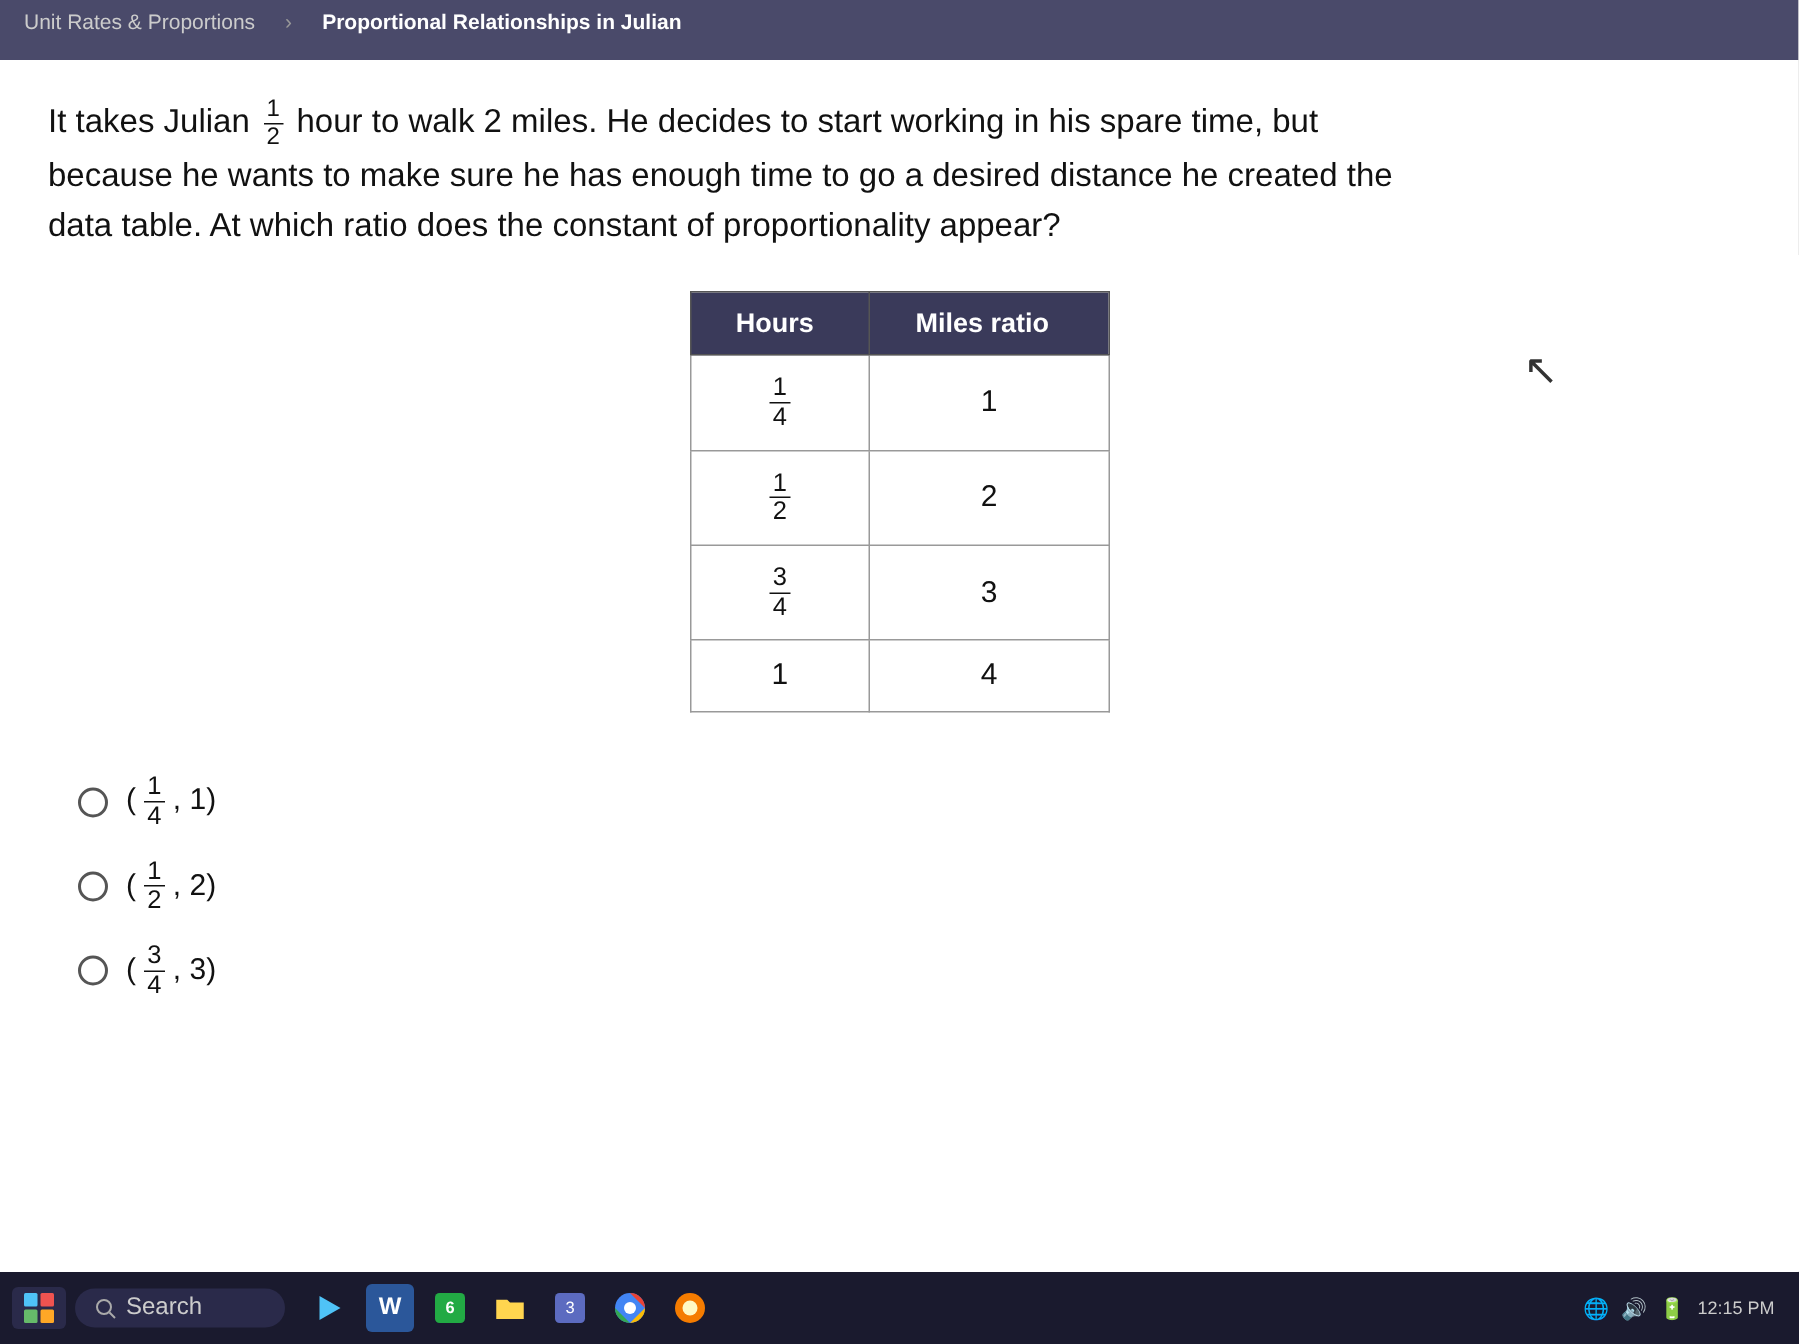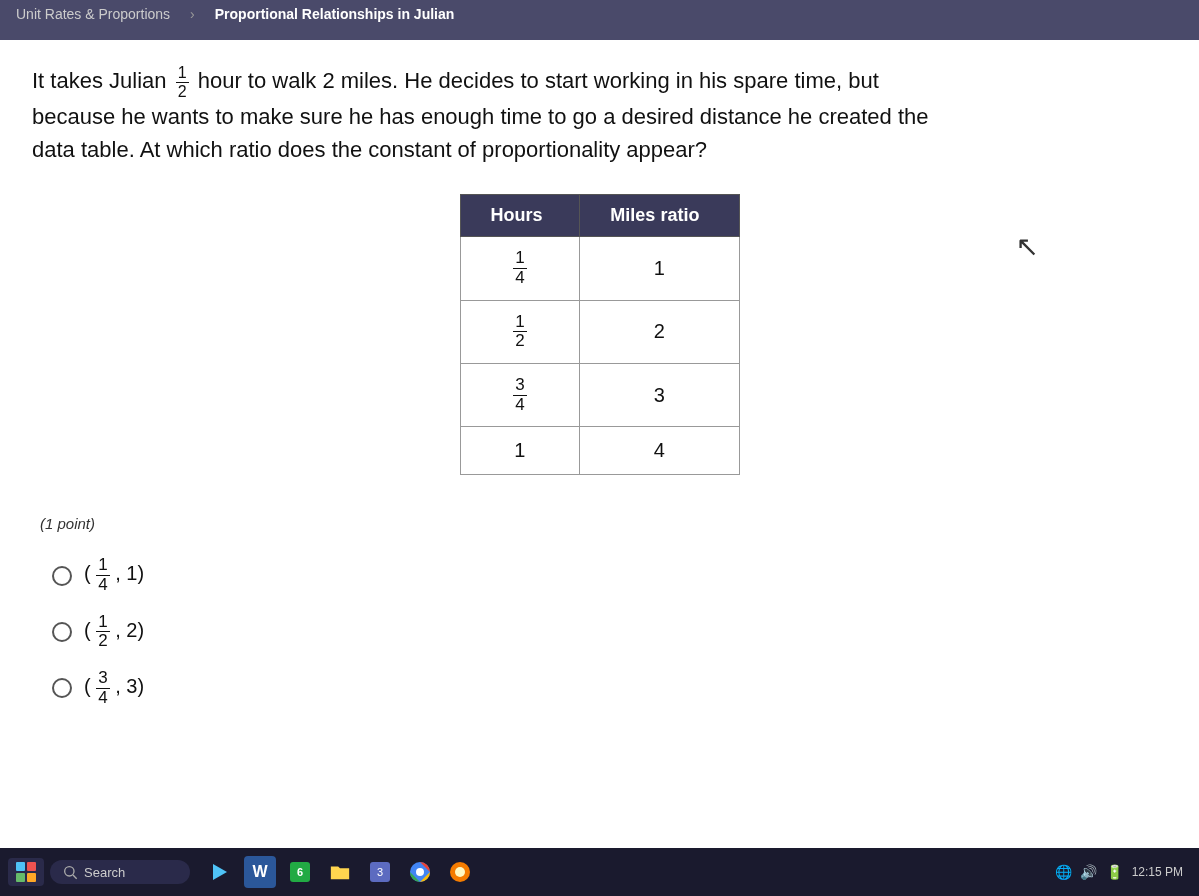--- a/index.html
+++ b/index.html
@@ -201,21 +201,21 @@
       min-width: 140px;
     }
     .search-icon-svg {
       width: 16px;
       height: 16px;
       stroke: #aaa;
       fill: none;
     }
     .search-label {
       color: #ccc;
-      font-size: 13px;
+      font-size: 16px;
     }
 
     .taskbar-icons {
       display: flex;
       align-items: center;
       gap: 8px;
       margin-left: 8px;
     }
 
     .taskbar-icon {
@@ -308,21 +308,20 @@
           <td class="miles-col">3</td>
         </tr>
         <tr>
           <td class="hours-col">1</td>
           <td class="miles-col">4</td>
         </tr>
       </tbody>
     </table>
   </div>
 
-  <div class="points-label">(1 point)</div>
 
   <div class="answer-choices">
 
     <label class="choice-row">
       <div class="radio-circle"></div>
       <span class="choice-text">
         (
         <span class="inline-frac" style="font-size:18px">
           <span class="n">1</span>
           <span class="d">4</span>

